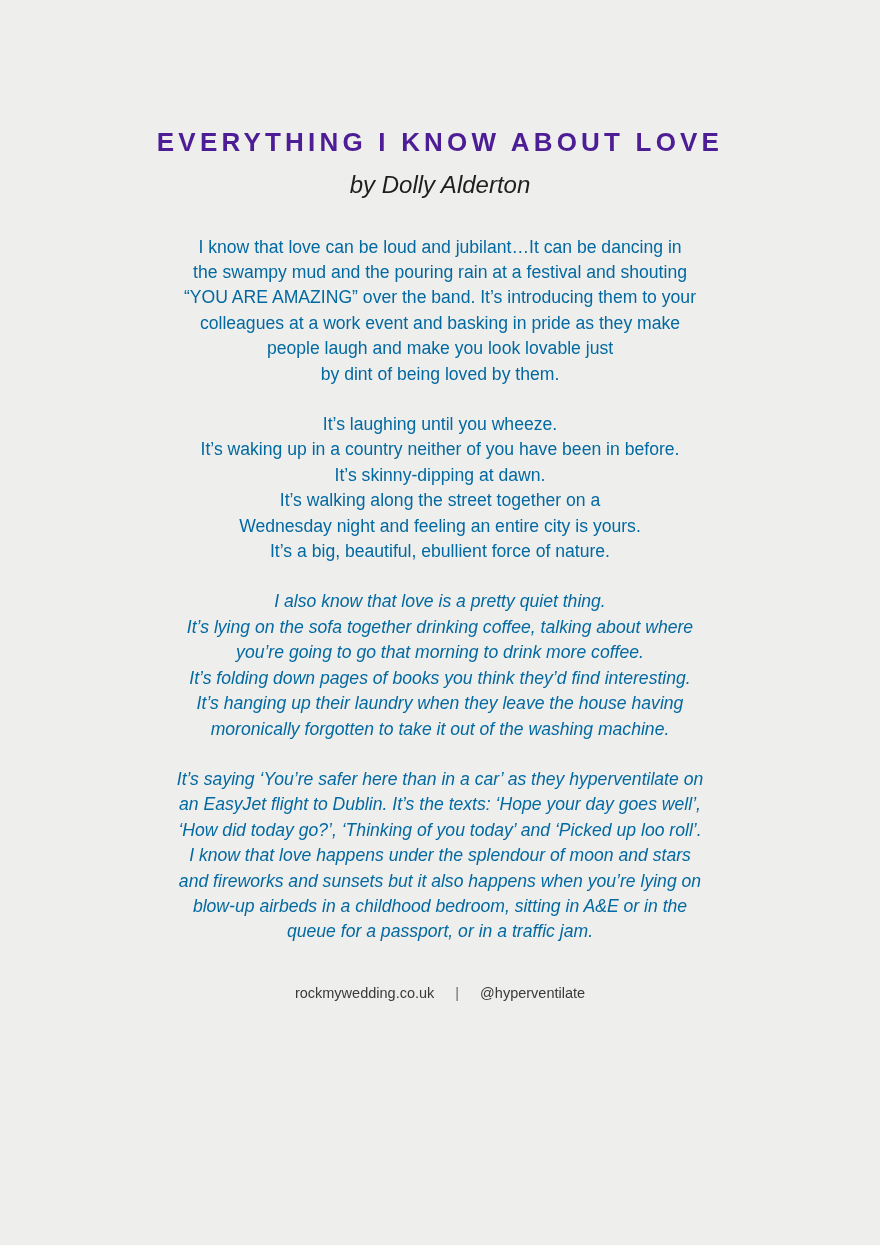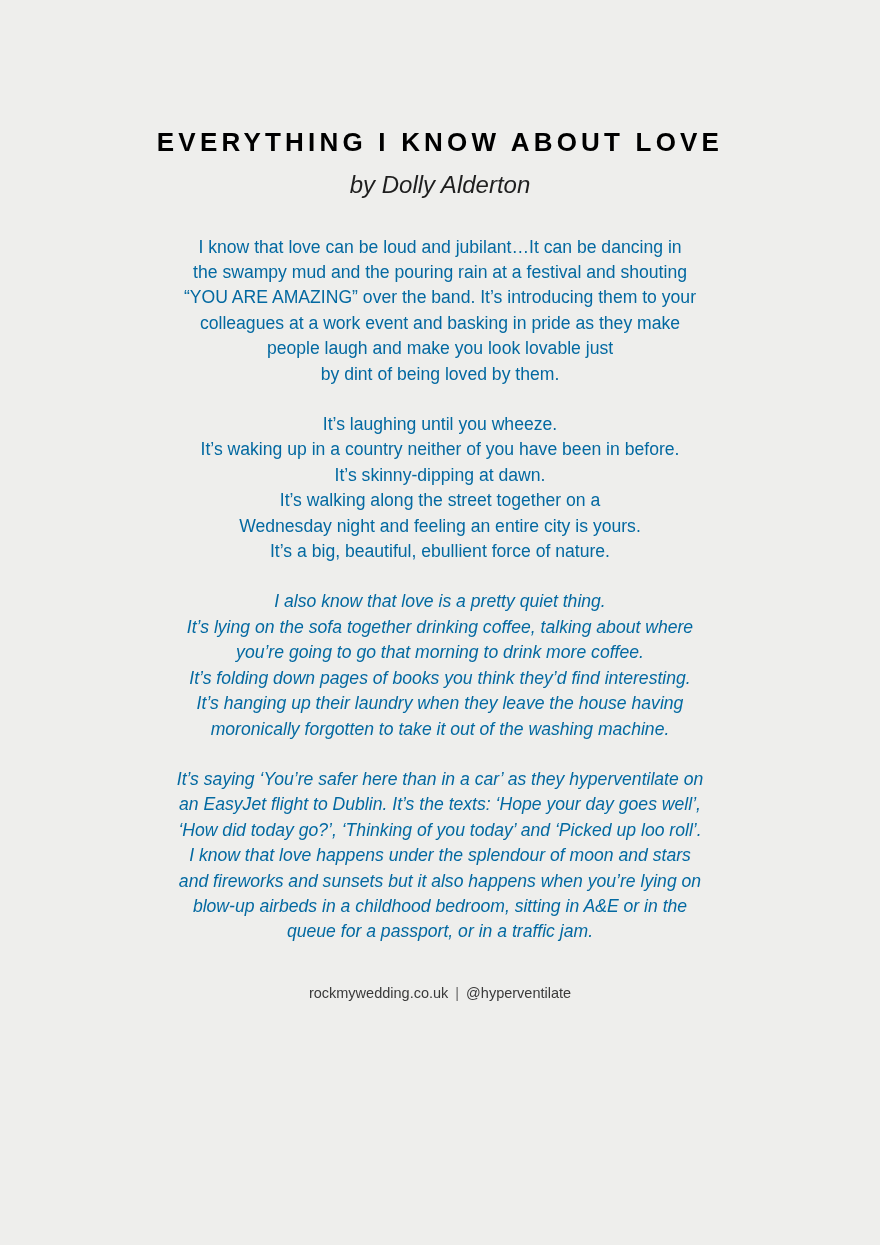--- a/index.html
+++ b/index.html
@@ -21,21 +21,21 @@
     padding: 128px 70px 40px 70px;
     display: flex;
     flex-direction: column;
     align-items: center;
   }
   .title {
     font-size: 26px;
     font-weight: bold;
     letter-spacing: 4.2px;
     text-align: center;
-    color: #000000;
+    color: #4c1d95;
     margin: 0 0 14px 0;
     line-height: 1.1;
   }
   .byline {
     font-size: 24px;
     font-style: italic;
     text-align: center;
     color: #1f1f1f;
     margin: 0 0 36px 0;
   }
@@ -59,21 +59,21 @@
     font-style: italic;
   }
   .stanza:last-child {
     margin-bottom: 0;
   }
   .footer {
     margin-top: 40px;
     display: flex;
     align-items: center;
     justify-content: center;
-    gap: 7px;
+    gap: 21px;
     font-size: 14.5px;
     color: #3a3a3a;
   }
   .footer .sep {
     color: #6a6a6a;
   }
 </style>
 </head>
 <body>
 

